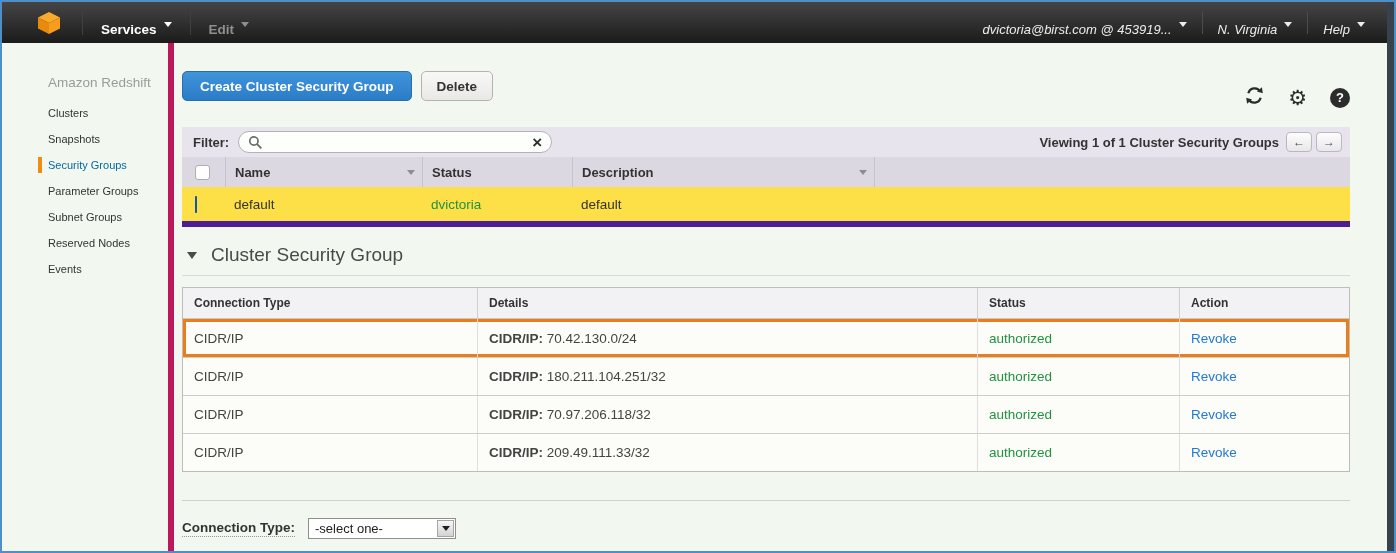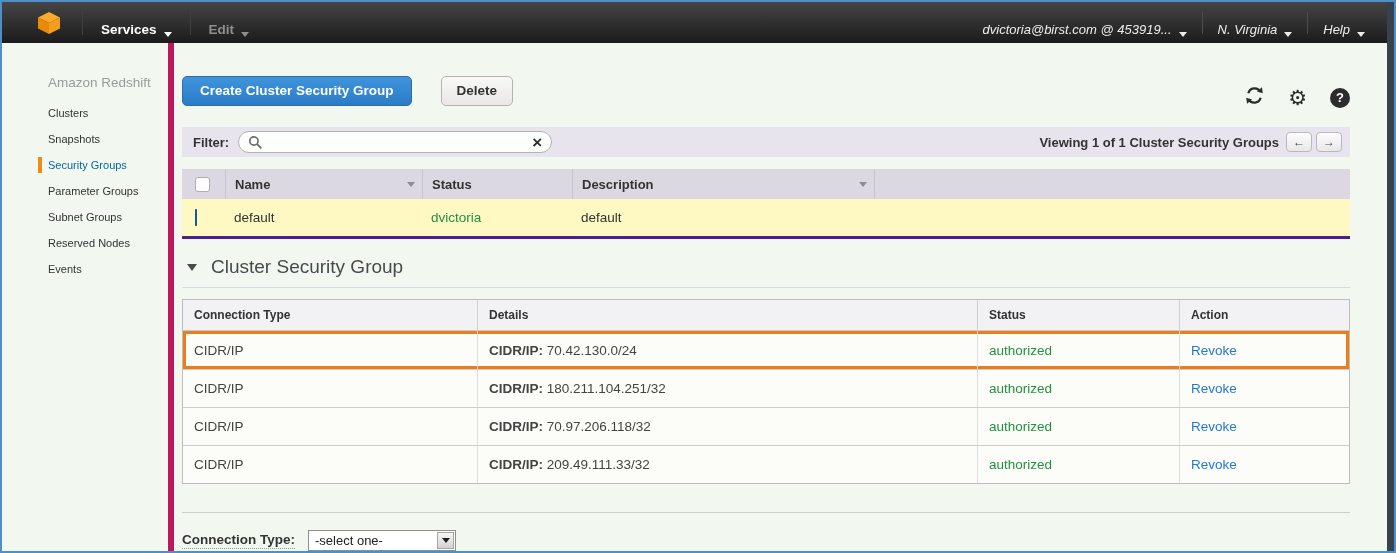--- a/index.html
+++ b/index.html
@@ -10,39 +10,39 @@
     display: flex; flex-direction: column;
   }
   
   .topbar {
     height: 41px; flex-shrink: 0; display: flex; align-items: center;
     background: linear-gradient(#454545, #1b1b1b);
     color: #e6e6e6; font-size: 13.5px;
   }
   .aws-logo { margin-left: 34px; margin-right: 20px; display: flex; align-items: center; }
   .tb-div { width: 1px; height: 24px; background: #3f3f3f; }
-  .tb-item { display: flex; align-items: flex-end; padding: 0 18px; cursor: pointer; margin-top: 13px; }
+  .tb-item { display: flex; align-items: flex-start; padding: 0 18px; cursor: pointer; margin-top: 13px; }
   .tb-item.bold { font-weight: bold; color: #fff; }
   .tb-item.dim { font-weight: bold; color: #8f8f8f; }
   .caret { width: 0; height: 0; border-left: 4px solid transparent; border-right: 4px solid transparent;
            border-top: 5px solid currentColor; display: inline-block; margin-left: 7px; }
   .tb-right { margin-left: auto; display: flex; align-items: center; height: 100%; margin-right: 14px; }
   .tb-right .tb-item { padding: 0 15px; font-size: 13px; color: #ededed; font-style: italic; }
   .tb-sep { width: 1px; height: 22px; background: #4c4c4c; }
   
   .bodywrap { flex: 1; display: flex; min-height: 0; }
   .sidebar { width: 172px; flex-shrink: 0; border-right: 6px solid #be185d; padding-top: 32px; }
   .sb-heading { margin-left: 46px; color: #9b9b9b; font-size: 13.5px; margin-bottom: 10px; }
   .sb-item { display: block; position: relative; padding: 7px 0 7px 46px; font-size: 11px; color: #333; cursor: pointer; }
   .sb-item.active { font-weight: normal; color: #0369a1; }
   .sb-item.active::before { content: ""; position: absolute; left: 36px; top: 5px; bottom: 5px; width: 4px; background: #ef8d13; }
   .main { flex: 1; padding: 0 0 0 8px; position: relative; }
   .main-inner { width: 1168px; }
   
-  .toolrow { margin-top: 28px; display: flex; align-items: center; gap: 20px; }
+  .toolrow { margin-top: 28px; display: flex; align-items: flex-start; }
   .btn-primary {
     height: 30px; padding: 0 17px; border-radius: 5px; border: 1px solid #2a6da8;
     background: linear-gradient(#3f94dc, #2b7cc6); color: #fff; font-weight: bold; font-size: 13.5px;
     font-family: "Liberation Sans", sans-serif; cursor: pointer;
   }
   .btn-secondary {
     height: 30px; padding: 0 15px; margin-left: 9px; border-radius: 5px; border: 1px solid #b4b3b1;
     background: linear-gradient(#f8f8f7, #e9e8e6); color: #333; font-weight: bold; font-size: 13.5px;
     font-family: "Liberation Sans", sans-serif; cursor: pointer;
   }
@@ -57,28 +57,28 @@
     border: 1px solid #b3b3b3; display: flex; align-items: center; padding: 0 9px; }
   .searchpill input { flex: 1; border: none; outline: none; background: transparent; font-size: 13px; margin-left: 6px;
     font-family: "Liberation Sans", sans-serif; }
   .clear-x { font-weight: bold; font-size: 17px; color: #2e2e2e; cursor: pointer; line-height: 1; }
   .viewing { margin-left: auto; font-weight: bold; font-size: 13px; color: #333; }
   .pager { width: 26px; height: 20px; margin-left: 7px; border-radius: 4px; border: 1px solid #b9b8c0;
     background: linear-gradient(#fdfdfd, #e8e8eb); color: #4a4a4a; font-size: 12px; line-height: 18px;
     text-align: center; cursor: pointer; }
   .pager + .pager { margin-left: 4px; }
   
-  .gt-header { margin-top: 12px; display: grid; grid-template-columns: 43px 197px 150px 302px 1fr;
+  .gt-header { margin-top: 0; display: grid; grid-template-columns: 43px 197px 150px 302px 1fr;
     height: 30px; background: #dbd8e2; align-items: center; font-weight: bold; font-size: 13px; color: #333; }
   .gt-header > div { position: relative; height: 100%; display: flex; align-items: center; padding-left: 9px; }
   .gt-header > div + div { border-left: 1px solid #c6c3ce; }
   .sort-caret { position: absolute; right: 7px; width: 0; height: 0; border-left: 4px solid transparent;
     border-right: 4px solid transparent; border-top: 5px solid #8d8b96; }
   .gt-row { display: grid; grid-template-columns: 43px 197px 150px 302px 1fr; height: 40px;
-    background: #fef9c3; border-bottom: 3px solid #4c1d95; align-items: center; font-size: 13.5px; color: #333; }
+    background: #fde047; border-bottom: 6px solid #4c1d95; align-items: center; font-size: 13.5px; color: #333; }
   .gt-row > div { padding-left: 9px; }
   .cb { width: 16px; height: 16px; border-radius: 3px; }
   .cb.unchecked { width: 15px; height: 15px; background: #fff; border: 1px solid #aeaeae; margin-left: 4px; }
   .cb.checked { background: #1f72c8; border: 1px solid #15589e; margin-left: 4px; }
   .status-green { color: #219240; }
   
   .section-head { margin-top: 17px; display: flex; align-items: center; color: #4a4a4a; font-size: 19px; }
   .tri-down { width: 0; height: 0; border-left: 5.5px solid transparent; border-right: 5.5px solid transparent;
     border-top: 7px solid #4a4a4a; margin: 0 14px 0 5px; cursor: pointer; }
   .section-rule { margin-top: 9px; border-bottom: 1px solid #d8d8dd; }

